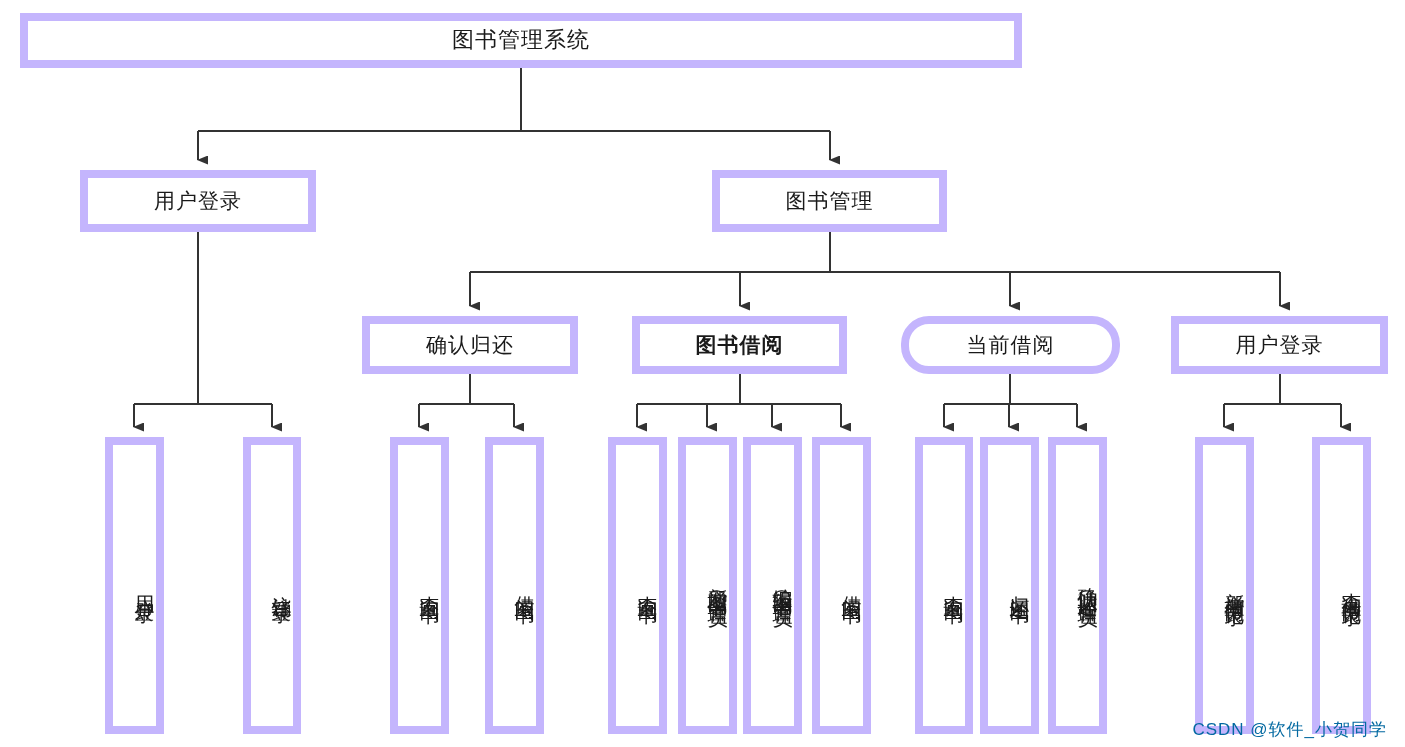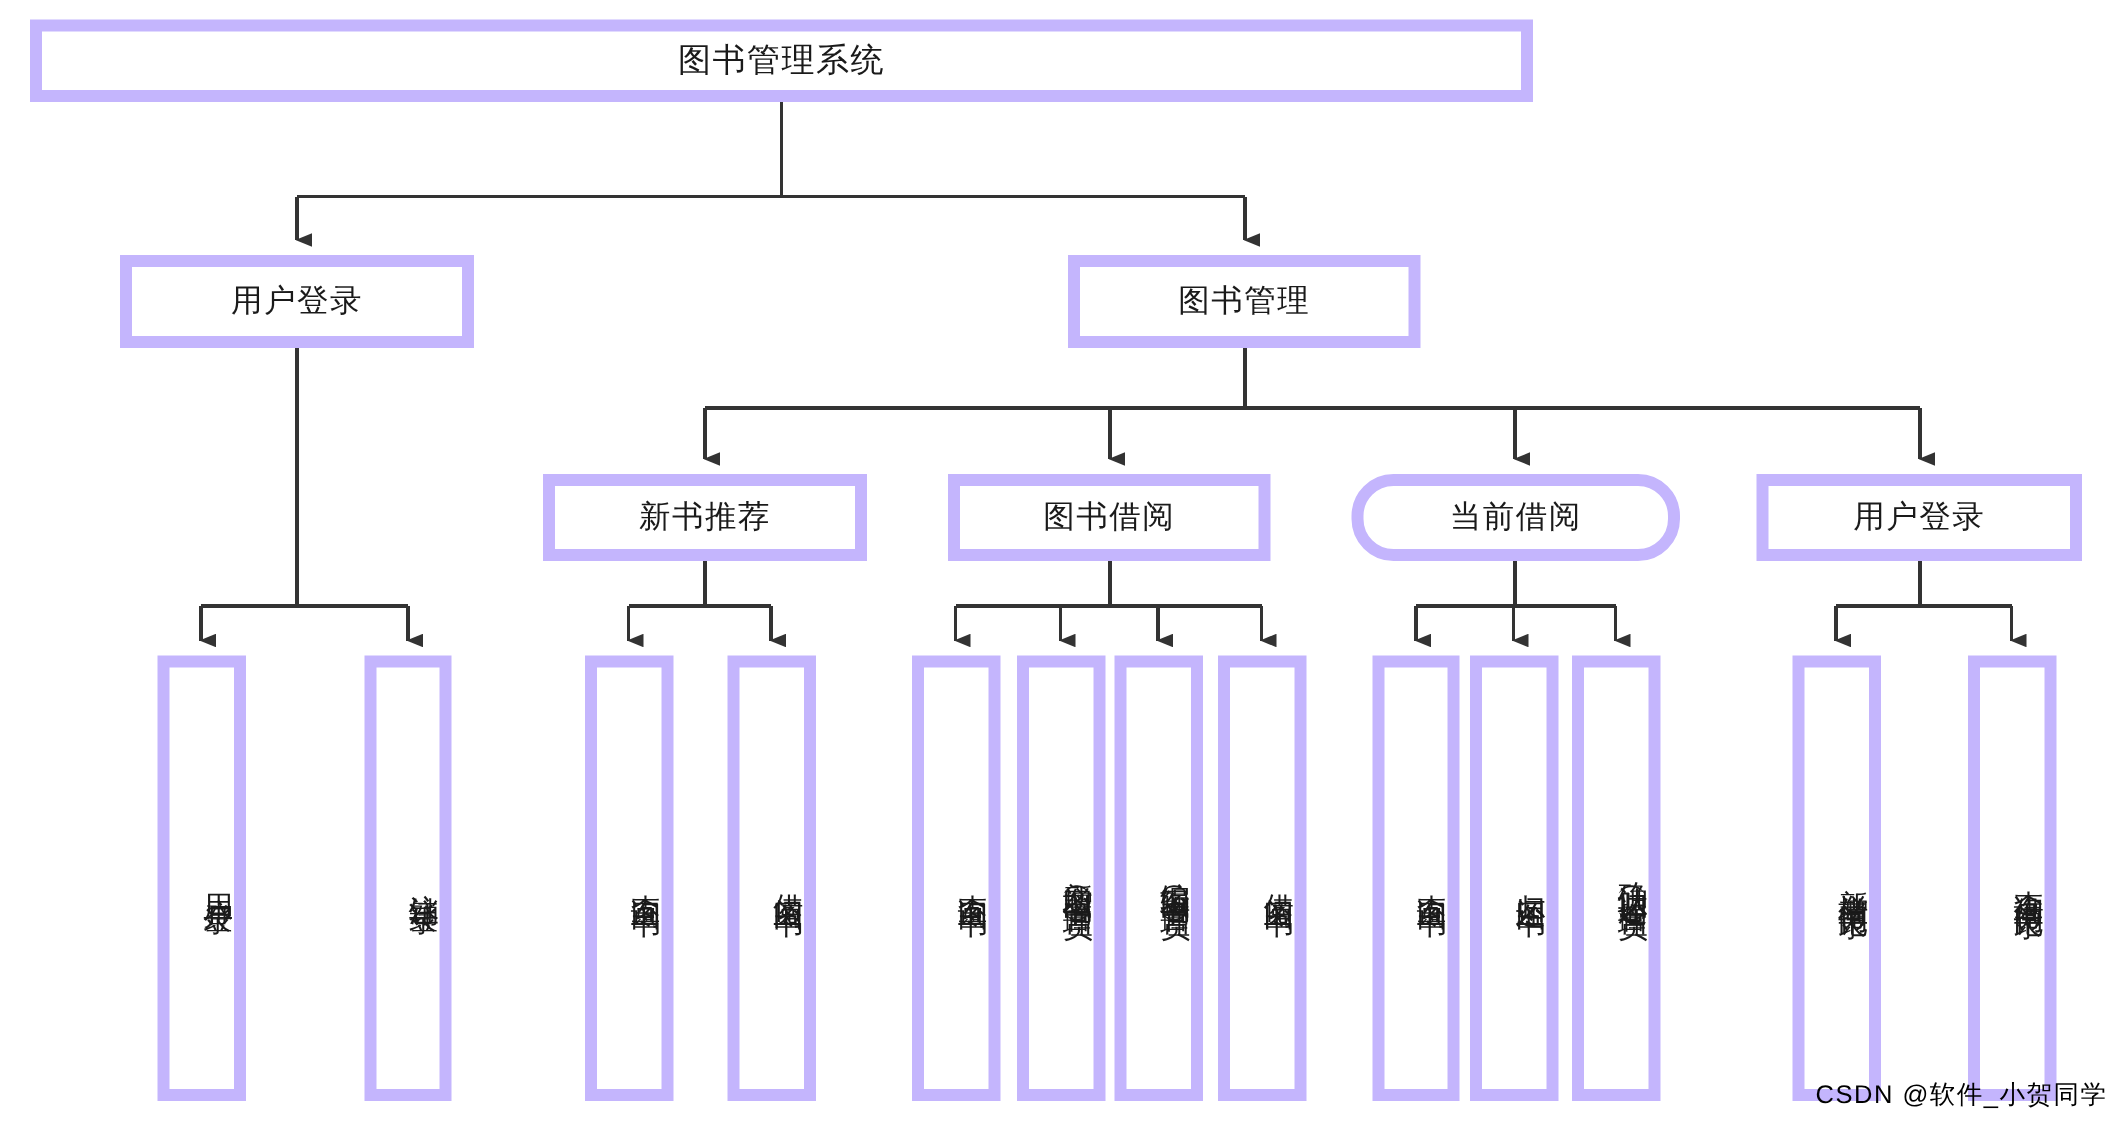--- a/index.html
+++ b/index.html
@@ -50,24 +50,24 @@
     justify-content:center;
   }
   .node.v .vtxt{
     writing-mode:vertical-rl;
     text-orientation:upright;
     display:block;
     white-space:nowrap;
   }
   .watermark{
     position:absolute;
-    right:0;
+    right:18px;
     bottom:6px;
     font-size:17px;
-    color:#000000;
+    color:#0369a1;
     letter-spacing:1px;
     z-index:5;
     white-space:nowrap;
   }
 </style>
 </head>
 <body>
 
 <div id="canvas">
 
@@ -126,23 +126,23 @@
   </div>
 
   <div class="node h" style="left:80px;top:170px;width:236px;height:62px;">
     <span>用户登录</span>
   </div>
   <div class="node h" style="left:712px;top:170px;width:235px;height:62px;justify-content:center;">
     <span>图书管理</span>
   </div>
 
   <div class="node h" style="left:362px;top:316px;width:216px;height:58px;">
-    <span>新书推荐</span>
+    <span>确认归还</span>
   </div>
-  <div class="node h" style="left:632px;top:316px;width:215px;height:58px;">
+  <div class="node h" style="left:632px;top:316px;width:215px;height:58px;font-weight:bold;">
     <span>图书借阅</span>
   </div>
   <div class="node h" style="left:901px;top:316px;width:219px;height:58px;border-radius:28px;">
     <span>当前借阅</span>
   </div>
   <div class="node h" style="left:1171px;top:316px;width:217px;height:58px;">
     <span>用户登录</span>
   </div>
 
   <div class="node v" style="left:105px;top:437px;width:59px;height:297px;">

